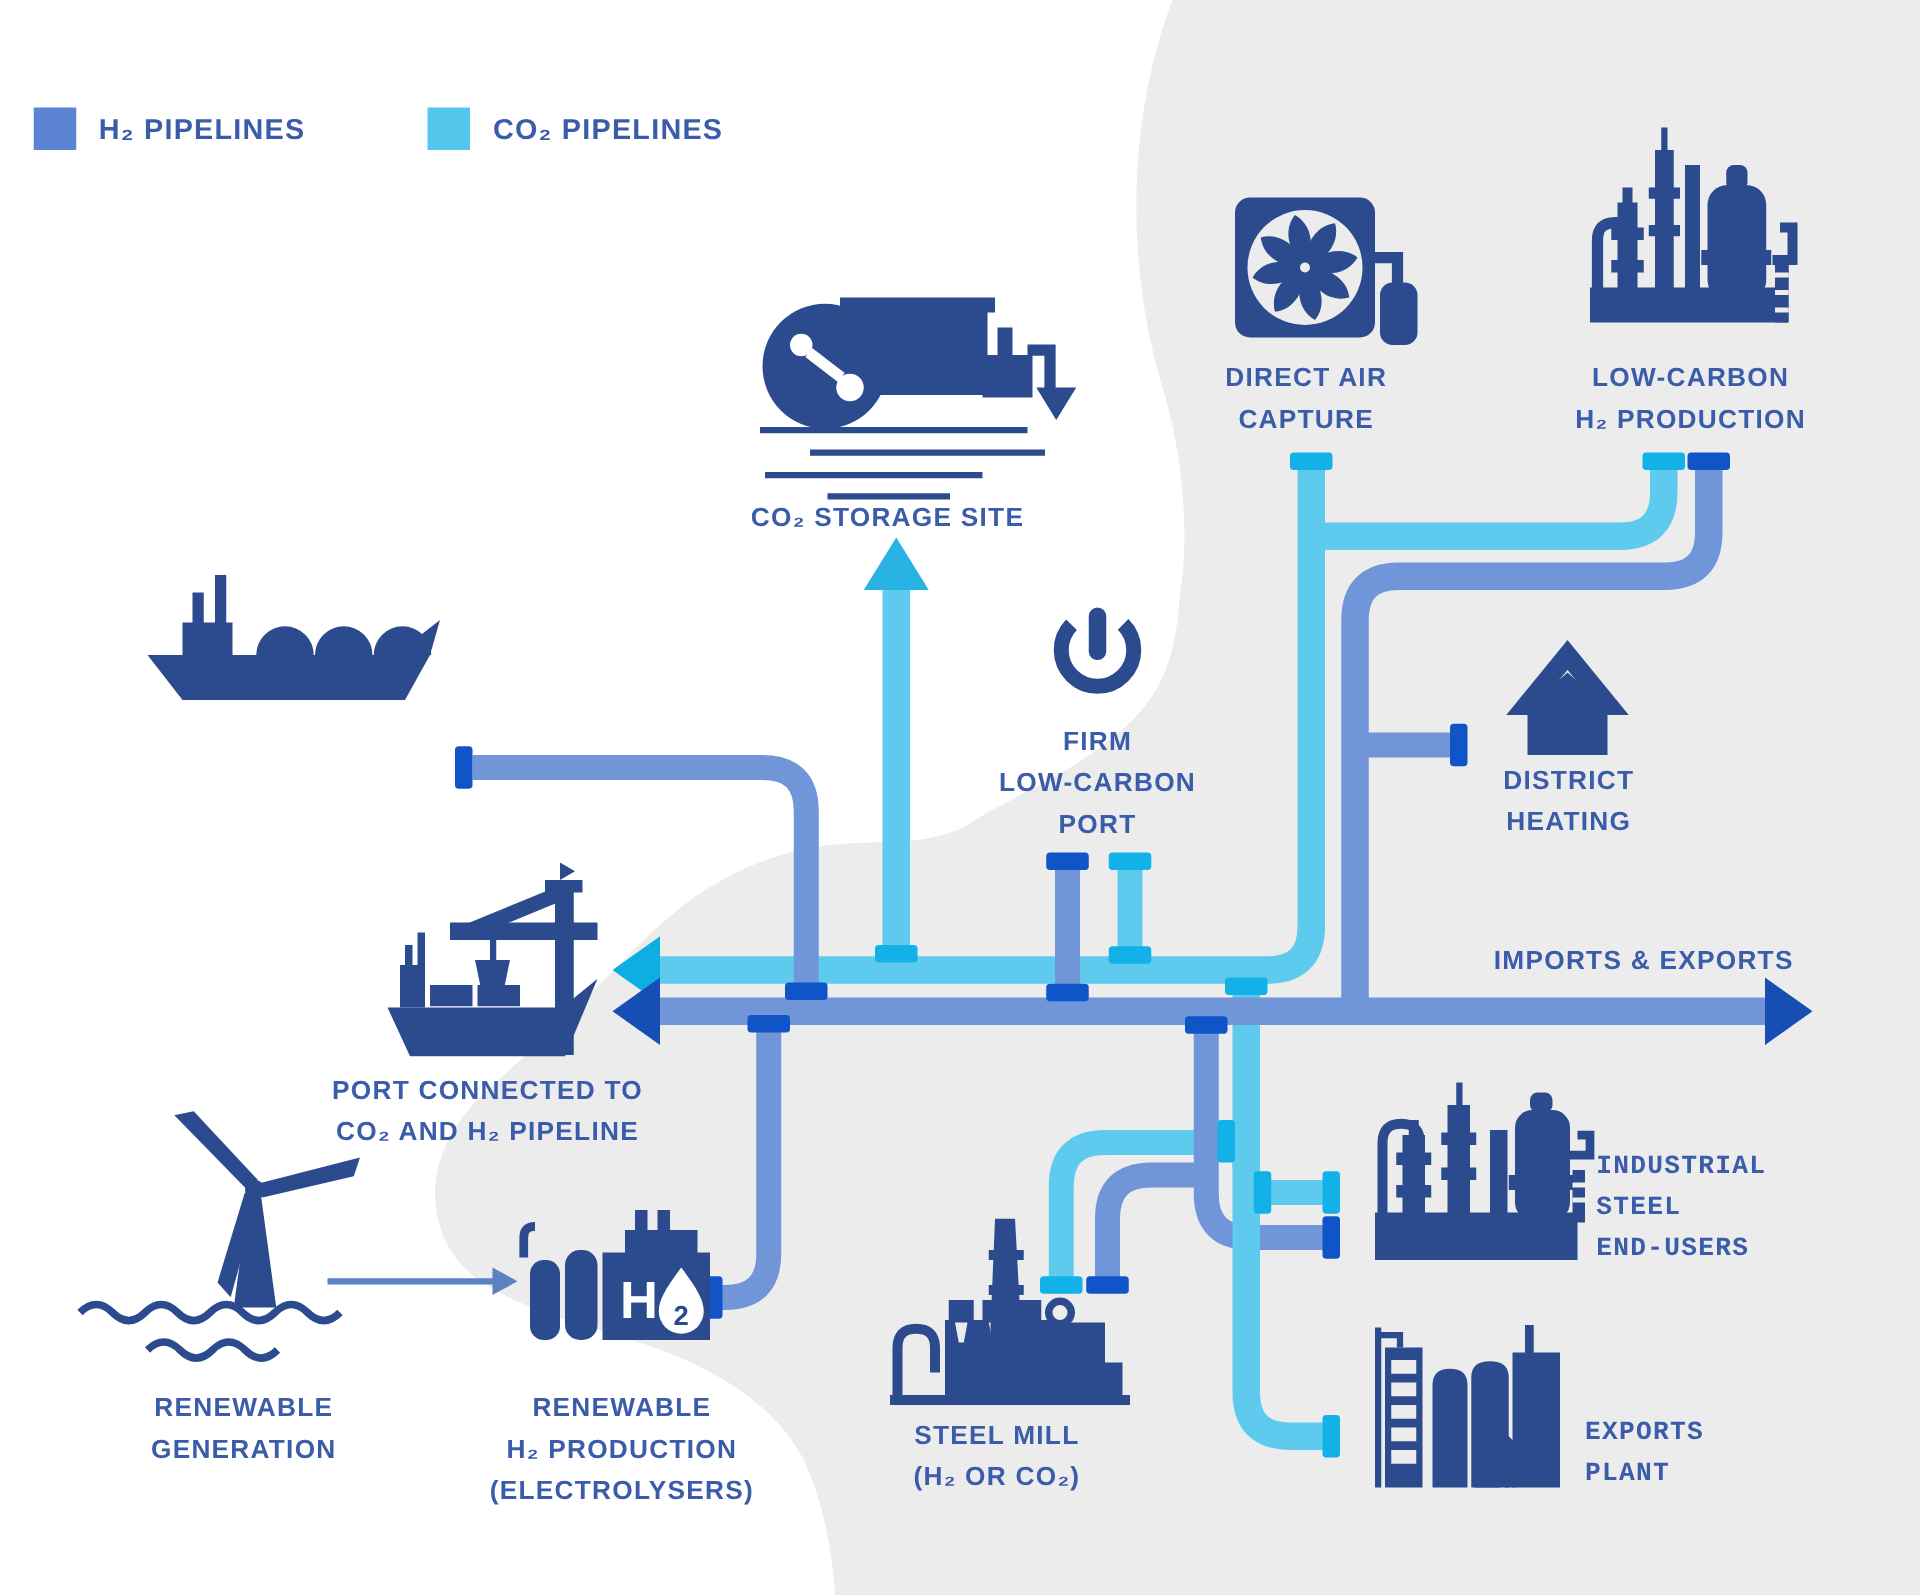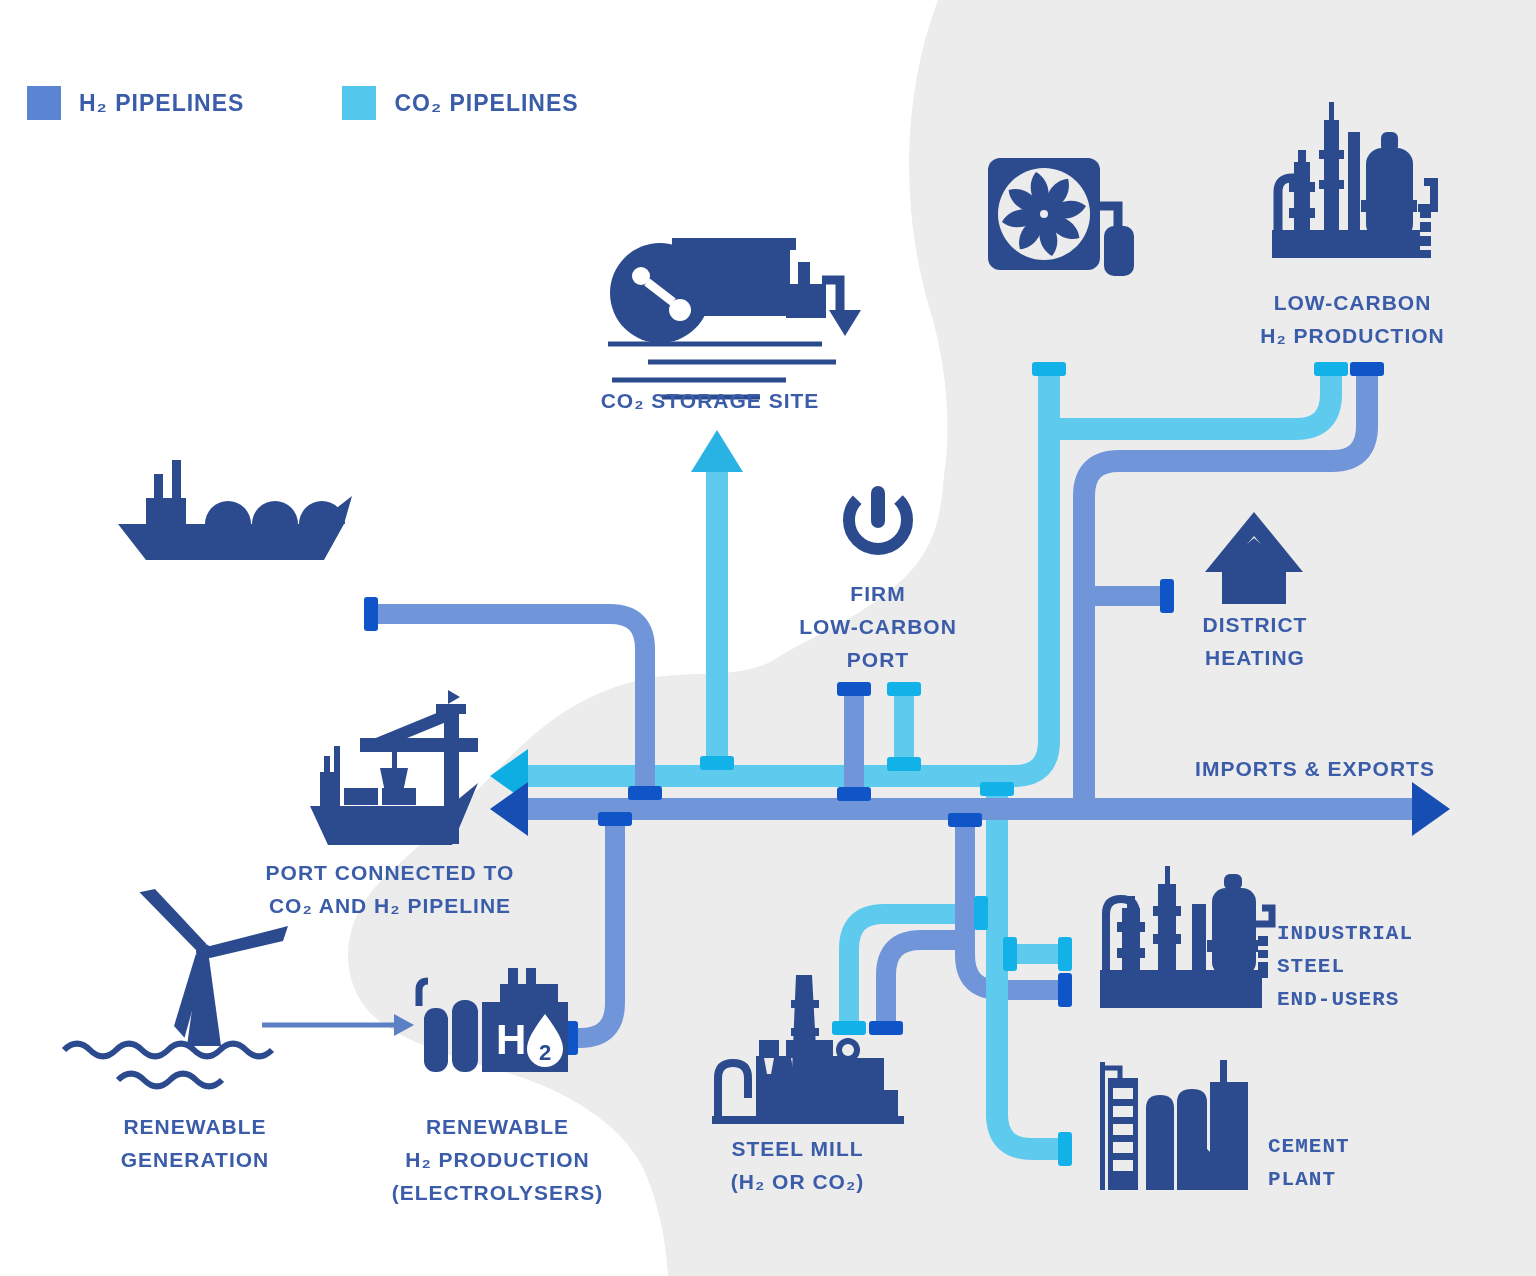--- a/index.html
+++ b/index.html
@@ -281,24 +281,28 @@
 
 <div class="legend">
   <span class="sw" style="background:#5B84D3"></span>
   <span class="ltxt">H₂ PIPELINES</span>
   <span class="gap"></span>
   <span class="sw" style="background:#54C7EC"></span>
   <span class="ltxt">CO₂ PIPELINES</span>
 </div>
 
 
-<div class="lbl" style="left:570px;top:384px;width:280px">
+<div class="lbl" style="left:570px;top:398px;width:280px">
   <div>CO₂ STORAGE SITE</div>
 </div>
 
+<div class="lbl" style="left:930px;top:286px;width:230px">
+  <div>DIRECT AIR</div>
+  <div>CAPTURE</div>
+</div>
 
 <div class="lbl" style="left:1230px;top:286px;width:245px">
   <div>LOW-CARBON</div>
   <div>H₂ PRODUCTION</div>
 </div>
 
 <div class="lbl" style="left:788px;top:577px;width:180px">
   <div>FIRM</div>
   <div>LOW-CARBON</div>
   <div>PORT</div>
@@ -334,17 +338,17 @@
   <div>(H₂ OR CO₂)</div>
 </div>
 
 <div class="lbl left" style="left:1277px;top:917px;width:220px">
   <div>INDUSTRIAL</div>
   <div>STEEL</div>
   <div>END-USERS</div>
 </div>
 
 <div class="lbl left" style="left:1268px;top:1130px;width:180px">
-  <div>CEMENT</div>
+  <div>EXPORTS</div>
   <div>PLANT</div>
 </div>
 
 </div>
 
 </body></html>

